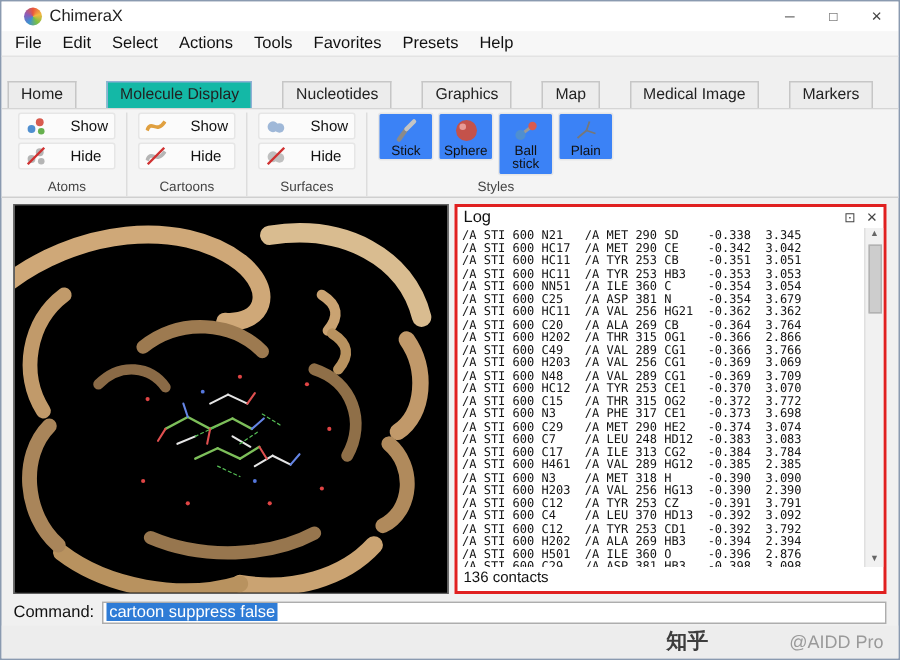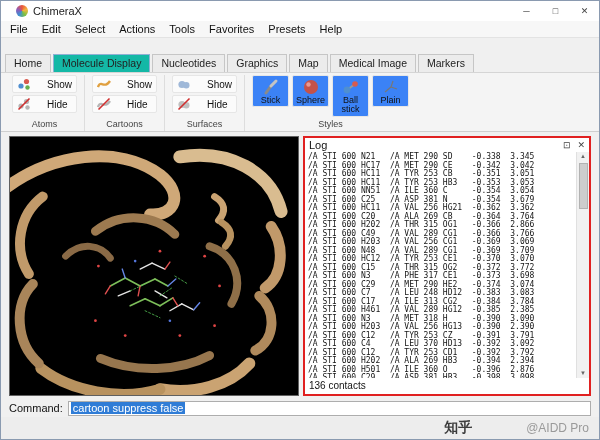--- a/index.html
+++ b/index.html
@@ -13,21 +13,21 @@
   .titlebar{height:20px;background:#ffffff;display:flex;align-items:center;padding-left:15px;gap:5px;flex:none;}
   .app-icon{width:12px;height:12px;border-radius:50%;
     background:conic-gradient(#e9553c,#f4b63f,#7bc143,#3f8fd2,#8e5bb8,#e9553c);flex:none;}
   .title-text{font-size:11px;color:#222;}
   .win-controls{margin-left:auto;display:flex;height:100%;}
   .win-btn{width:29px;height:100%;display:flex;align-items:center;justify-content:center;font-size:9px;color:#444;}
   
   .menubar{height:17px;background:#f7f7f7;border-bottom:1px solid #e3e3e3;display:flex;align-items:center;font-size:11px;flex:none;padding-left:2px;}
   .menu-item{padding:0 7px;color:#111;}
   
-  .tabbar{height:35px;background:#f0f0f0;border-bottom:1px solid #d5d5d5;display:flex;align-items:flex-end;gap:2px;padding:2px 0 0 4px;flex:none;}
+  .tabbar{height:35px;background:#f0f0f0;border-bottom:1px solid #d5d5d5;display:flex;align-items:flex-end;gap:20px;padding:2px 0 0 4px;flex:none;}
   .tab{font-size:10.5px;color:#222;padding:2px 8px 3px;border:1px solid #c6c6c6;border-bottom:none;background:#ececec;white-space:nowrap;}
   .tab.active{background:#14b8a6;border-color:#8fb0d4;}
   
   .toolbar{height:59px;background:#f4f4f4;border-bottom:1px solid #cfcfcf;display:flex;align-items:stretch;padding:2px 4px 0;flex:none;}
   .tb-group{display:flex;flex-direction:column;align-items:center;padding:0 7px;}
   .tb-group + .tb-group{border-left:1px solid #dddddd;}
   .tb-col{display:flex;flex-direction:column;gap:2px;flex:1;justify-content:flex-start;}
   .tb-btn-small{display:flex;align-items:center;gap:16px;font-size:10px;color:#111;padding:1px 4px;border:1px solid #e6e6e6;background:#fbfbfb;border-radius:2px;}
   .tb-row{display:flex;gap:3px;flex:1;align-items:flex-start;}
   .tb-btn-big{display:flex;flex-direction:column;align-items:center;width:37px;font-size:9px;color:#111;padding:2px 1px 1px;text-align:center;line-height:1.05;border:1px solid #e6e6e6;background:#3b82f6;border-radius:2px;}

